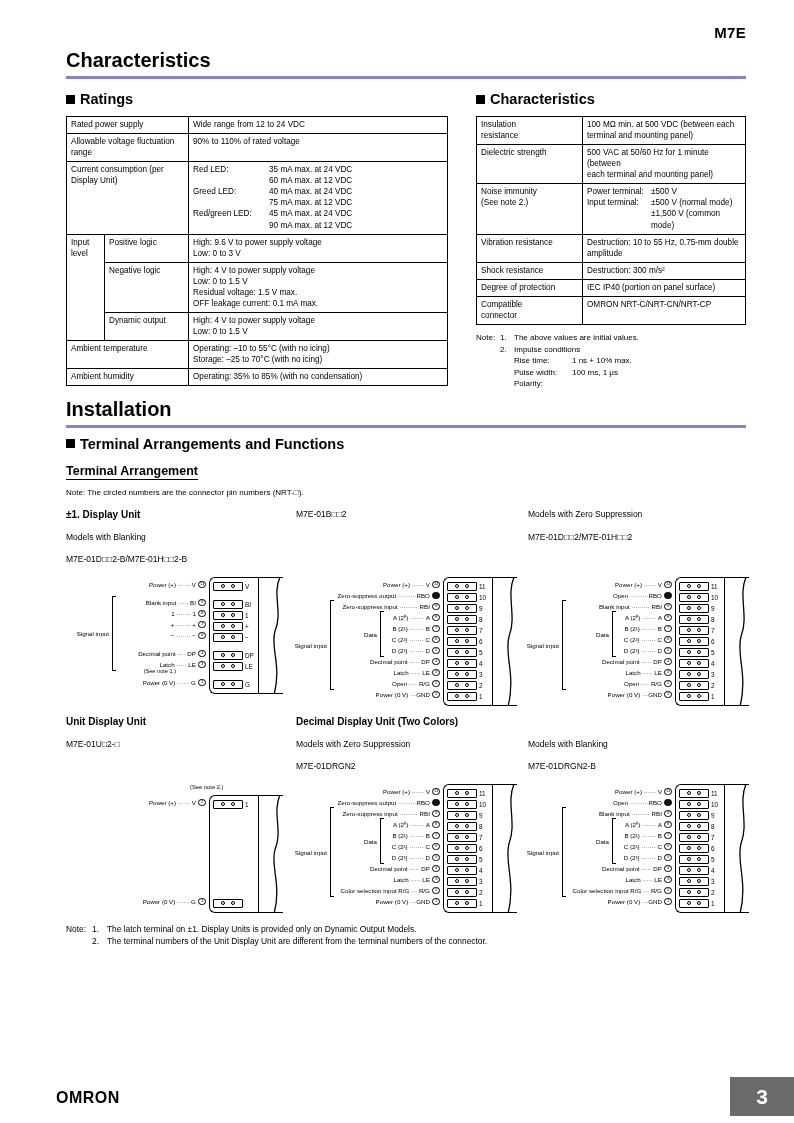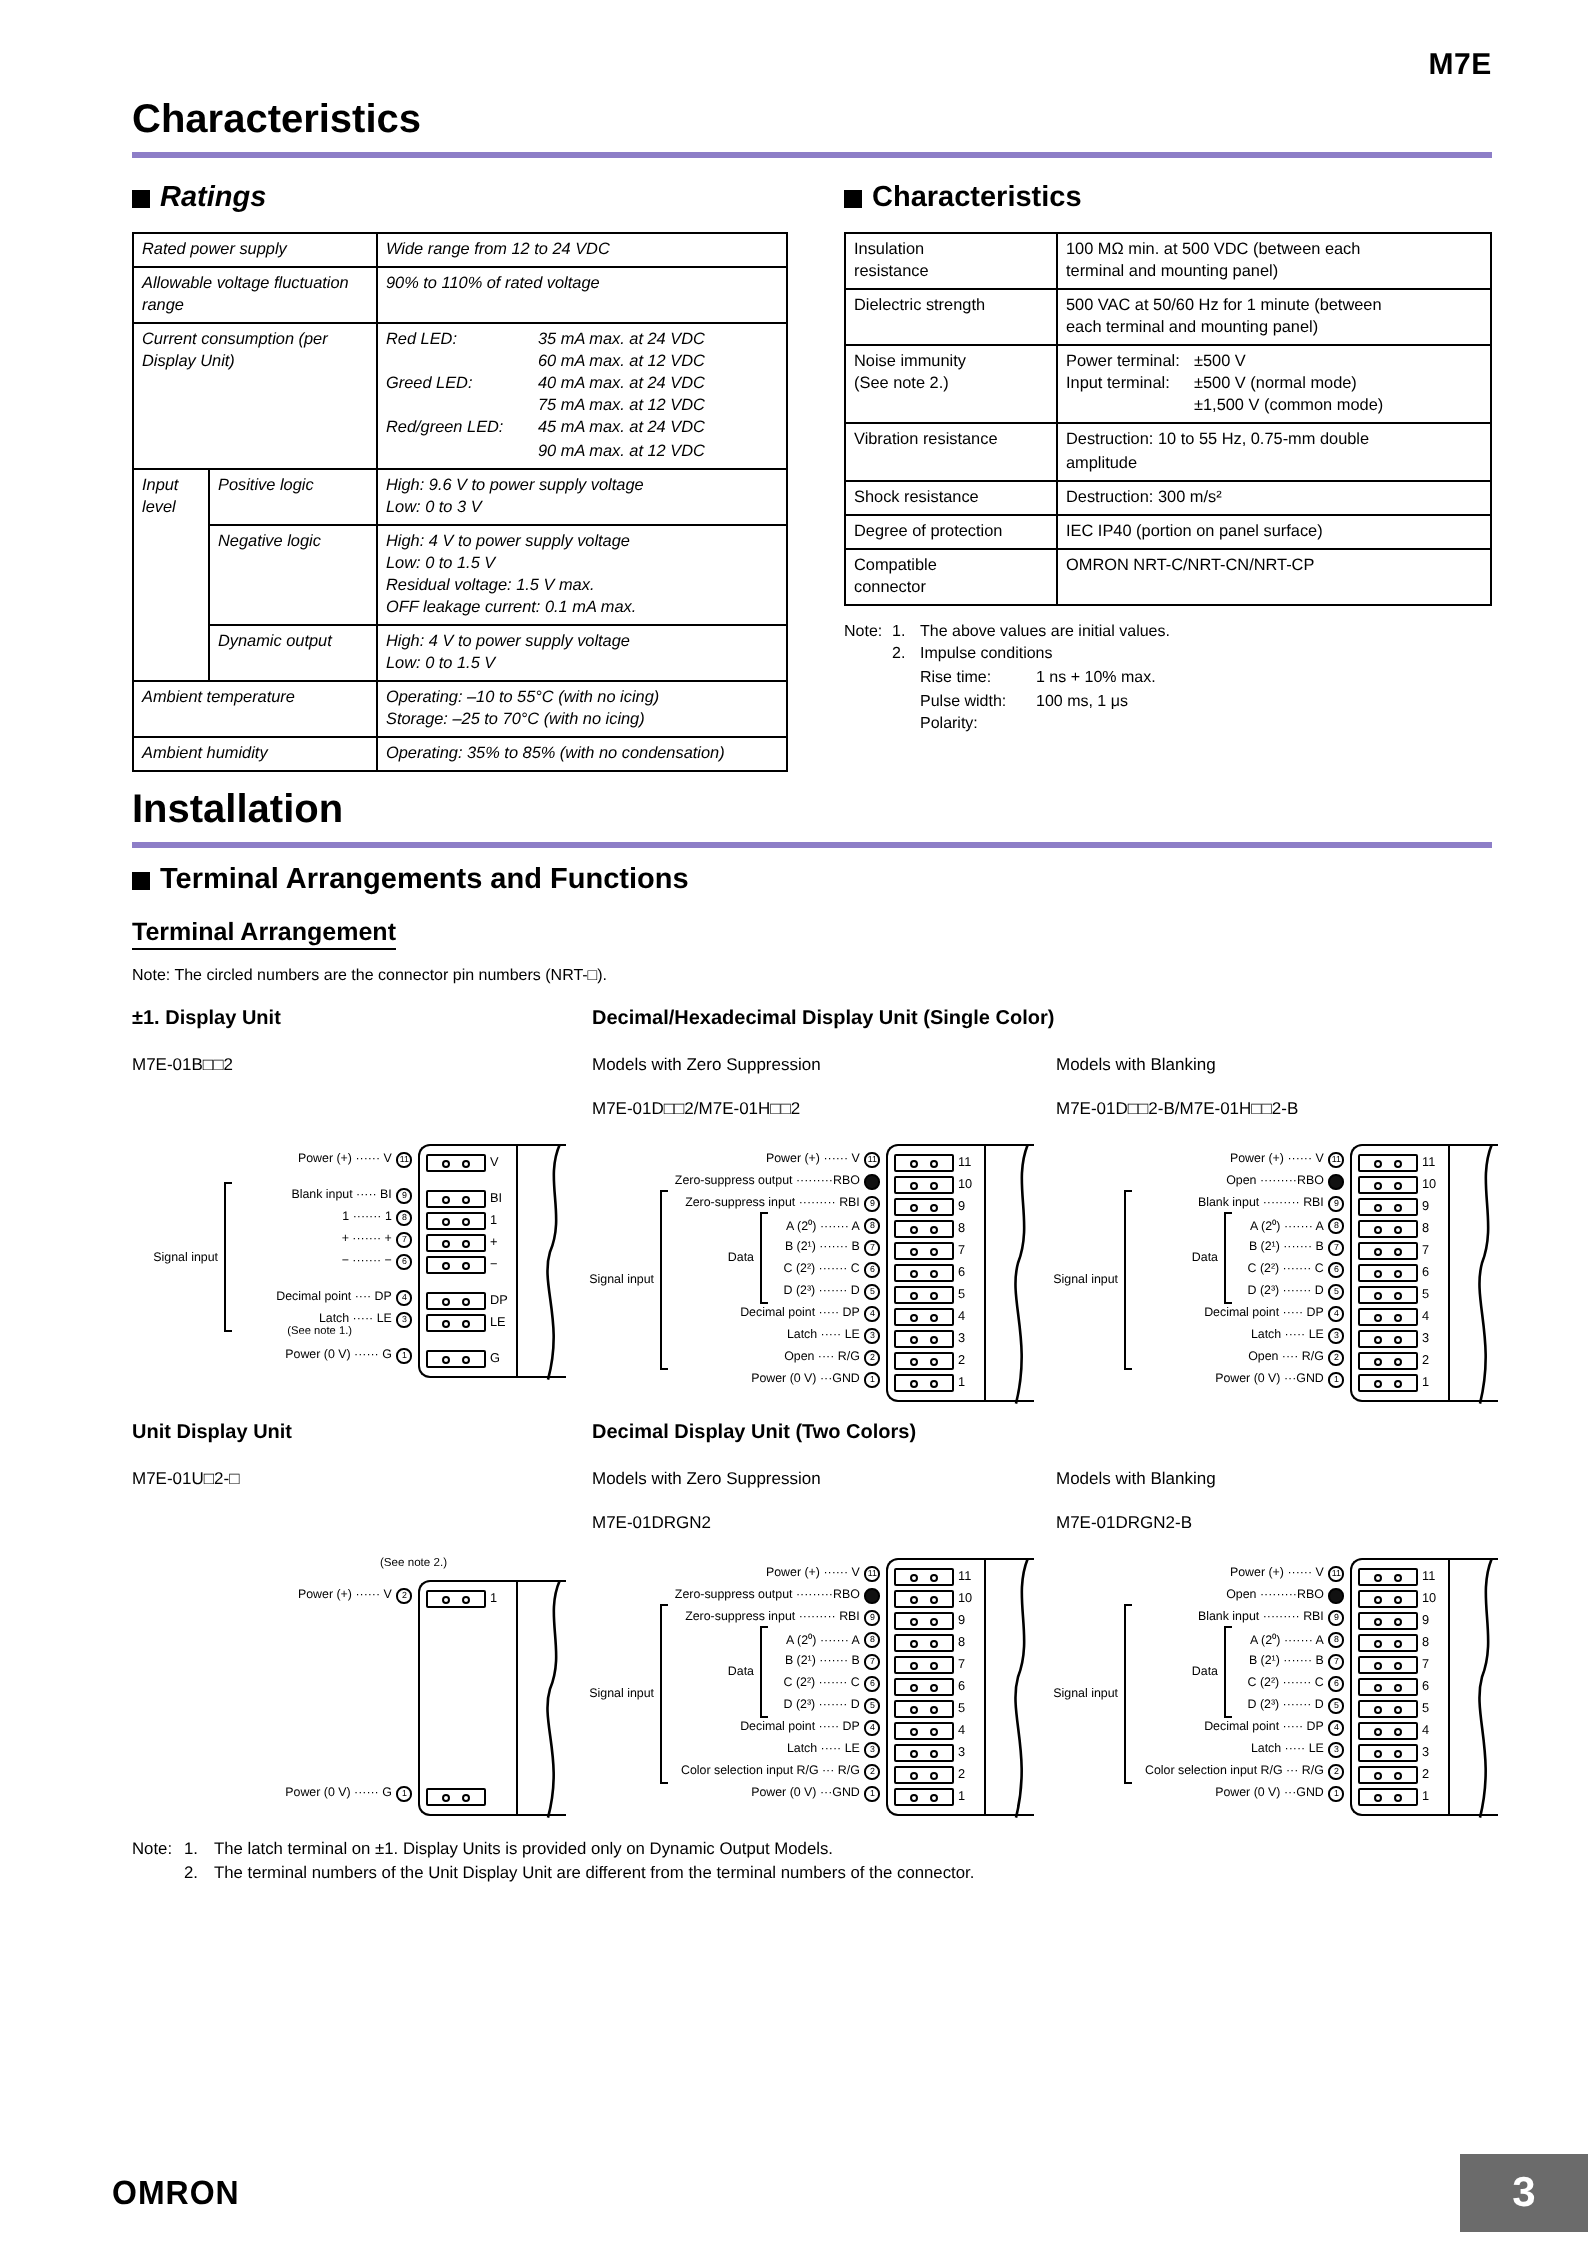--- a/index.html
+++ b/index.html
@@ -7,21 +7,21 @@
   .page { width:794px; height:1123px; position:relative; background:#fff; color:#000;
           font-family:"Liberation Sans", sans-serif; overflow:hidden; margin:0 auto;
           -webkit-text-size-adjust:none; }
   .content { padding:24px 48px 0 66px; }
   .doc-code { text-align:right; font-weight:bold; font-size:15px; letter-spacing:0.3px; }
   h1 { font-size:20px; font-weight:bold; margin:8px 0 4px; }
   .rule { height:3px; background:var(--accent,#8d7ec7); margin-bottom:8px; }
   .sec-h { display:flex; align-items:center; gap:5px; font-size:14.5px; font-weight:bold; margin:4px 0 9px; }
   .sq { width:9px; height:9px; background:#000; flex:none; }
   .cols { display:flex; gap:28px; align-items:flex-start; }
-  .col-left { width:328px; flex:none;font-style:italic; }
+  .col-left { width:382px; flex:none; }
   .col-right { flex:1; }
 
   table.spec { border-collapse:collapse; width:100%; font-size:8.2px; line-height:1.35;
                border:1.6px solid #000; }
   table.spec td { border:1px solid #000; padding:2px 4px 3px; vertical-align:top; }
   td.cell-value { white-space:pre-wrap; }
   .pairs { display:grid; grid-template-columns:var(--pw,72px) 1fr; column-gap:4px; }
   .pairs span { white-space:pre-wrap; }
 
   .note-block { font-size:8px; line-height:1.45; margin-top:7px; }
@@ -220,21 +220,20 @@
     <div class="sec-h">
       <span class="sq"></span>
       <span>Terminal Arrangements and Functions</span>
     </div>
     <div class="ta-head">Terminal Arrangement</div><br>
     <div class="conn-note">Note: The circled numbers are the connector pin numbers (NRT-□).</div>
 
     <div id="diagrams-mount">
         <div class="tgrid">
           <div class="dtitle">±1. Display Unit</div>
-          <div class="dtitle" style="grid-column: 2 / 4;">Decimal/Hexadecimal Display Unit (Single Color)</div>
           <div class="dmodel">M7E-01B□□2</div>
           <div class="dsub">Models with Zero Suppression</div>
           <div class="dsub">Models with Blanking</div>
           <div></div>
           <div class="dmodel">M7E-01D□□2/M7E-01H□□2</div>
           <div class="dmodel">M7E-01D□□2-B/M7E-01H□□2-B</div>
         </div>
         <div class="dgrid">
           <div class="dcell">
             <div class="diag" style="margin-left: 22px;">

